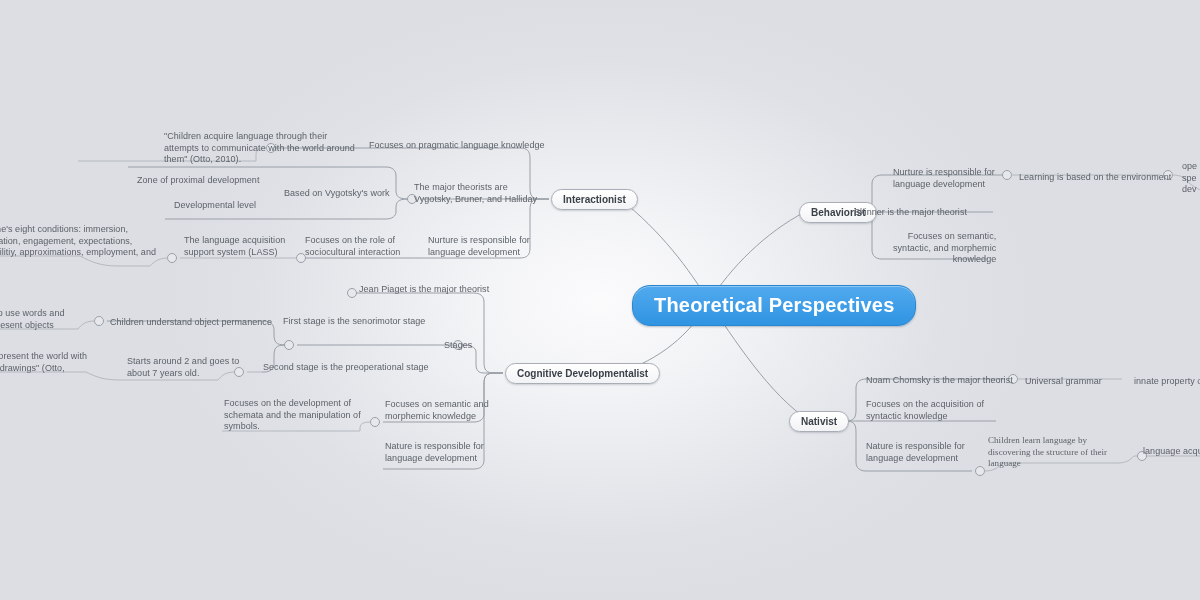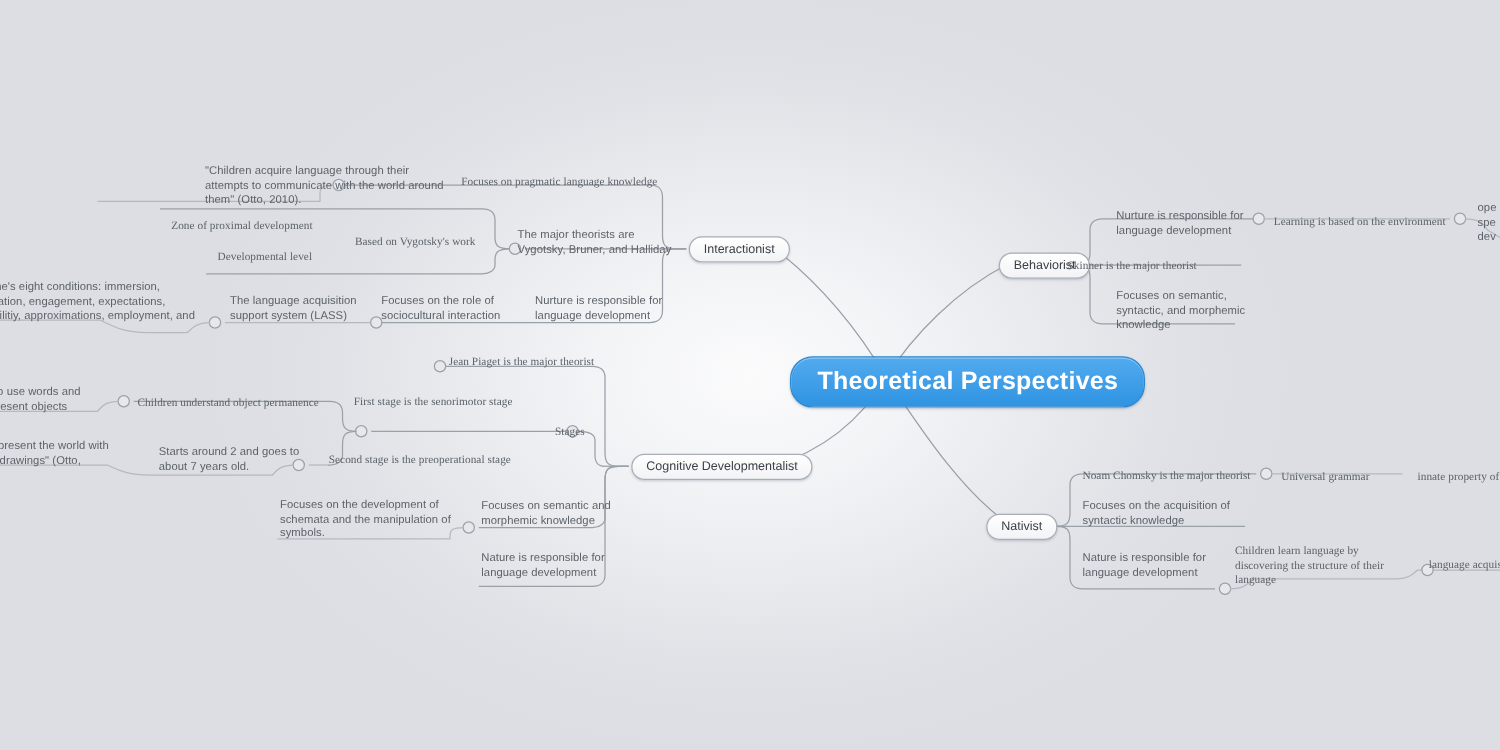--- a/index.html
+++ b/index.html
@@ -39,35 +39,35 @@
 
   
   .pill{
     position:absolute;
     padding:4px 11px;
     background:linear-gradient(#ffffff,#f2f3f5);
     border:1px solid #a9aeb6;
     border-radius:11px;
     color:#3b4148;
     font-size:10px;
-    font-weight:normal;
+    font-weight:bold;
     white-space:nowrap;
     box-shadow:0 1px 2px rgba(60,70,90,.22);
   }
 
   
   .leaf{
     position:absolute;
     color:#5c6269;
     font-size:9px;
     line-height:11.5px;
     white-space:pre-line;
     letter-spacing:.05px;
   }
-  .leaf.nowrap{white-space:nowrap;font-family:Liberation Serif, serif;}
+  .leaf.nowrap{white-space:nowrap;}
 </style>
 </head>
 <body>
 
 <div id="stage">
 
   <svg id="wires" viewBox="0 0 1200 600">
 
     <path class="wire" d="M709,302 C 690,270 660,230 620,199"></path>
     <path class="wire" d="M709,302 C 730,268 766,232 805,212"></path>
@@ -155,21 +155,21 @@
 sibilitiy, approximations, employment, and
 se</div>
 
   <div class="leaf" style="left:893px;top:167px;">Nurture is responsible for
 language development</div>
   <div class="leaf nowrap" style="left:1019px;top:172px;">Learning is based on the environment</div>
   <div class="leaf" style="left:1182px;top:161px;">ope
 spe
 dev</div>
   <div class="leaf nowrap" style="left:854px;top:207px;">Skinner is the major theorist</div>
-  <div class="leaf" style="left:893px;top:231px;">Focuses on semantic,
+  <div class="leaf" style="left:893px;top:231px;text-align:right;">Focuses on semantic,
 syntactic, and morphemic
 knowledge</div>
 
   <div class="leaf nowrap" style="left:359px;top:284px;">Jean Piaget is the major theorist</div>
   <div class="leaf nowrap" style="left:444px;top:340px;">Stages</div>
   <div class="leaf nowrap" style="left:283px;top:316px;">First stage is the senorimotor stage</div>
   <div class="leaf nowrap" style="left:110px;top:317px;">Children understand object permanence</div>
   <div class="leaf" style="left:-13px;top:308px;">rt to use words and
 epresent objects</div>
   <div class="leaf nowrap" style="left:263px;top:362px;">Second stage is the preoperational stage</div>

